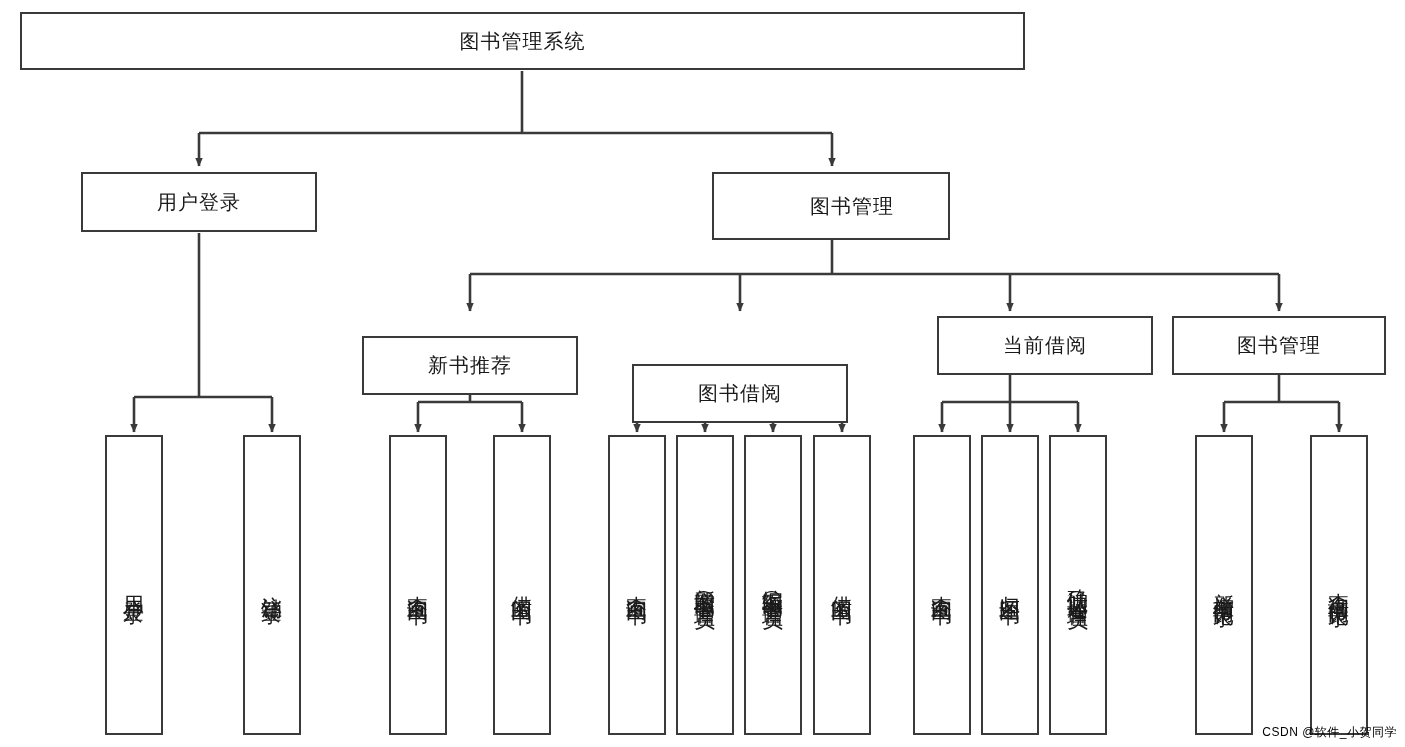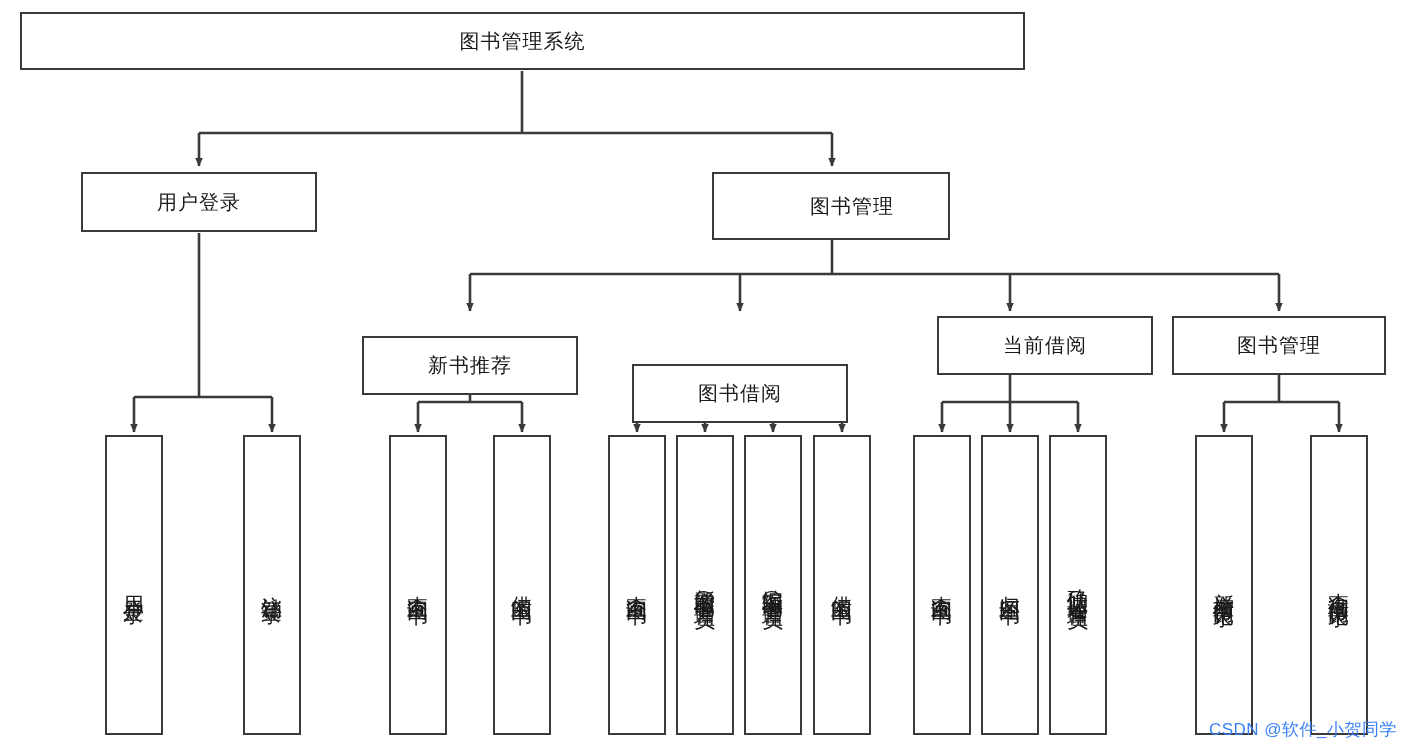--- a/index.html
+++ b/index.html
@@ -52,22 +52,22 @@
     white-space: nowrap;
   }
   .node.v .label {
     writing-mode: vertical-rl;
     text-orientation: upright;
   }
   #watermark {
     position: absolute;
     right: 8px;
     bottom: 6px;
-    font-size: 17px;
-    color: #3b82f6;
+    font-size: 12px;
+    color: #000000;
     white-space: nowrap;
     letter-spacing: 0.5px;
   }
 </style>
 </head>
 <body>
 
 <div id="canvas">
 
   <svg id="edges" viewBox="0 0 1405 747" xmlns="http://www.w3.org/2000/svg">

